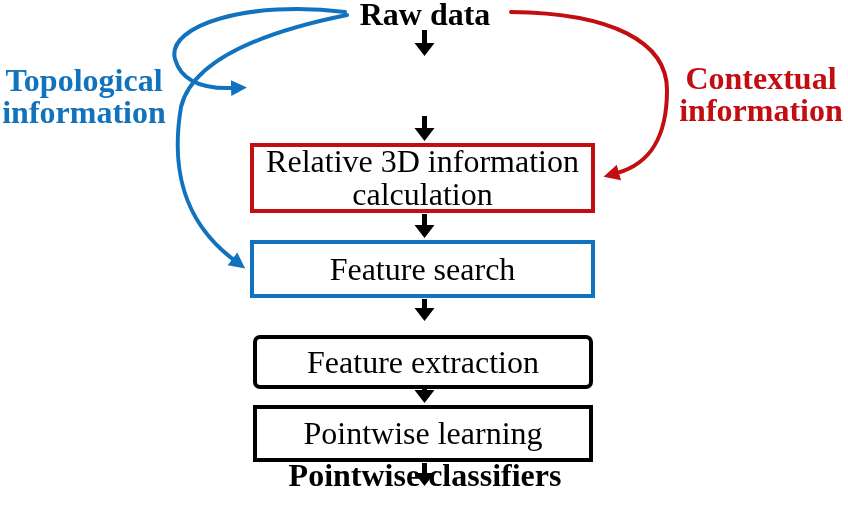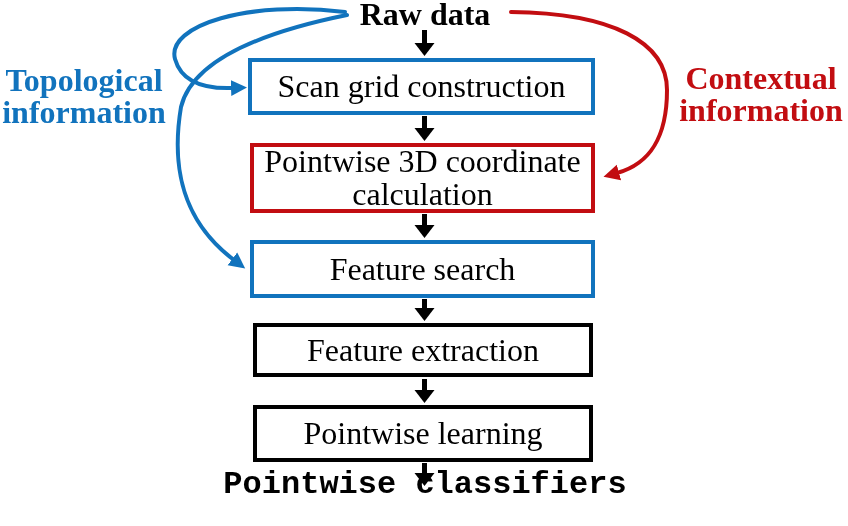--- a/index.html
+++ b/index.html
@@ -30,30 +30,30 @@
     display:flex;align-items:center;justify-content:center;
     text-align:center;
     font-size:32px;line-height:33px;color:#000;
   }
   .border-blue{border:4px solid var(--blue);}
   .border-red{border:4px solid var(--red);}
   .border-black{border:4px solid var(--black);}
   .b1{left:248px;top:58px;width:347px;height:57px;}
   .b2{left:250px;top:143px;width:345px;height:70px;}
   .b3{left:250px;top:240px;width:345px;height:58px;}
-  .b4{left:253px;top:323px;width:340px;height:54px;}
+  .b4{left:253px;top:335px;width:340px;height:54px;border-radius:7px;}
   .b5{left:253px;top:405px;width:340px;height:57px;}
   .term{
     position:absolute;
     transform:translateX(-50%);
     font-weight:bold;font-size:32px;line-height:34px;
     color:#000;white-space:nowrap;
   }
   .raw{left:425px;top:-3px;}
-  .out{left:425px;top:468px;font-family:Liberation Mono, monospace;}
+  .out{left:425px;top:458px;}
   .side-label{
     position:absolute;
     font-weight:bold;font-size:32px;line-height:32px;
     text-align:center;white-space:pre-line;
   }
   .topo{left:-6px;top:64px;width:180px;color:var(--blue);}
   .ctx{left:672px;top:62px;width:178px;color:var(--red);}
 </style>
 </head>
 <body>
@@ -81,22 +81,21 @@
     <line x1="424.5" y1="463" x2="424.5" y2="474" class="stroke-black" stroke-width="5" marker-end="url(#mBlack)"></line>
 
     <path d="M345,12 C250,0 166,25 175,59 C182,84 208,89 233,88" class="stroke-blue" stroke-width="4" stroke-linecap="round" marker-end="url(#mBlue)"></path>
     <path d="M347,15 C258,33 192,62 181,107 C171,167 182,221 234,260" class="stroke-blue" stroke-width="4" stroke-linecap="round" marker-end="url(#mBlue)"></path>
 
     <path d="M511,12 C612,13 667,42 667,90 C667,139 649,164 617,173" class="stroke-red" stroke-width="4" stroke-linecap="round" marker-end="url(#mRed)"></path>
   </svg>
 
   <div class="term raw">Raw data</div>
 
-  <div class="box border-blue b1">Scan grid construction</div>
-  <div class="box border-red  b2">Pointwise 3D coordinate calculation</div>
+  <div class="box border-red  b2">Relative 3D information calculation</div>
   <div class="box border-blue b3">Feature search</div>
   <div class="box border-black b4">Feature extraction</div>
   <div class="box border-black b5">Pointwise learning</div>
 
   <div class="term out">Pointwise classifiers</div>
 
   <div class="side-label topo">Topological
 information</div>
   <div class="side-label ctx">Contextual
 information</div>

